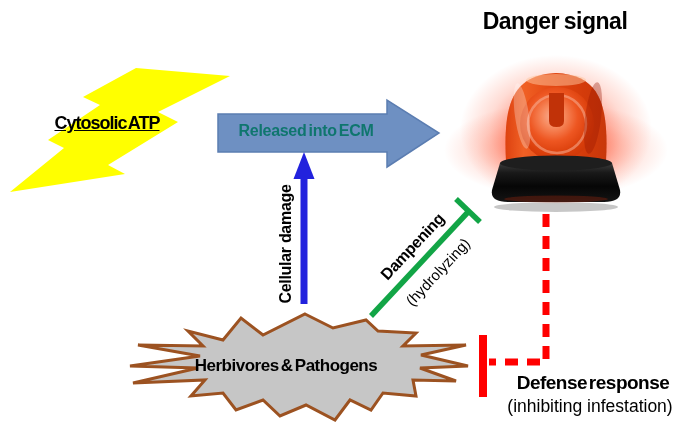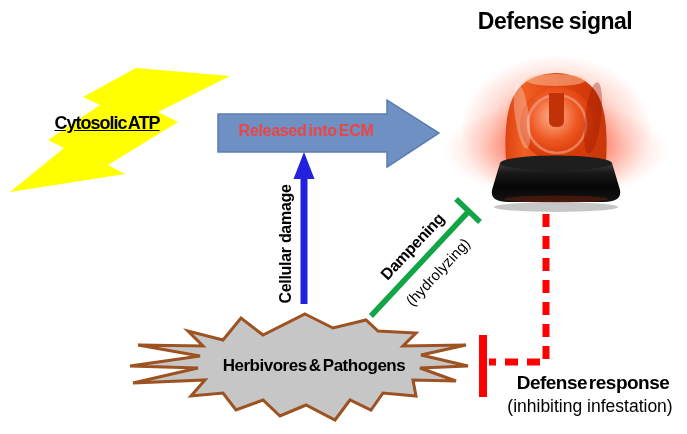--- a/index.html
+++ b/index.html
@@ -14,29 +14,29 @@
   .label{
     position:absolute;
     color:#000;
     text-align:center;
     white-space:nowrap;
     line-height:1.05;
   }
   .b{font-weight:bold;}
   .lbl-danger      {left:440px;top:9px;width:230px;font-size:23px;letter-spacing:-0.5px;word-spacing:-1px;}
   .lbl-cytosolic   {left:8px;top:114px;width:198px;font-size:18px;letter-spacing:-1px;word-spacing:-2px;text-decoration:underline;}
-  .lbl-released    {left:221px;top:123px;width:170px;font-size:16px;color:#ef4444;letter-spacing:-0.3px;word-spacing:-2px;}
+  .lbl-released    {left:221px;top:123px;width:170px;font-size:16px;color:#0f766e;letter-spacing:-0.3px;word-spacing:-2px;}
   .lbl-extracell   {left:445px;top:116px;width:240px;font-size:23px;letter-spacing:-1px;word-spacing:-2px;}
   .lbl-celldamage  {left:286px;top:244px;width:0;height:0;overflow:visible;font-size:16px;}
   .lbl-celldamage span{display:inline-block;transform:translate(-50%,-50%) rotate(-90deg);white-space:nowrap;letter-spacing:-0.3px;}
   .lbl-dampening   {left:413px;top:247px;width:0;height:0;overflow:visible;font-size:16px;}
   .lbl-dampening span{display:inline-block;transform:translate(-50%,-50%) rotate(-47deg);white-space:nowrap;letter-spacing:-0.3px;}
   .lbl-hydrolyzing {left:438px;top:272px;width:0;height:0;overflow:visible;font-size:15px;}
   .lbl-hydrolyzing span{display:inline-block;transform:translate(-50%,-50%) rotate(-47deg);white-space:nowrap;}
-  .lbl-herbivores  {left:184px;top:357px;width:260px;font-size:17px;letter-spacing:-0.5px;word-spacing:-2px;}
+  .lbl-herbivores  {left:156px;top:357px;width:260px;font-size:17px;letter-spacing:-0.5px;word-spacing:-2px;}
   .lbl-defense     {left:493px;top:373px;width:200px;font-size:19px;letter-spacing:-0.5px;word-spacing:-3px;}
   .lbl-inhibiting  {left:485px;top:397px;width:210px;font-size:17.5px;}
 </style>
 </head>
 <body>
 
 <div class="canvas">
 
   <svg class="art" width="687" height="434" viewBox="0 0 687 434">
     <defs>
@@ -98,21 +98,21 @@
     </g>
 
     <g transform="translate(130,312)">
       <polygon points="175,2 203,16 236,8 248,19 286,21 273,34 336,33 291,43 338,54 290,56 326,69 283,68 286,84 253,81 241,98 220,88 205,108 176,93 150,104 133,88 106,98 93,81 61,84 75,68 3,71 68,56 0,54 70,44 8,33 73,34 58,19 93,28 111,6 133,23" fill="#C6C6C6" stroke="#9C5221" stroke-width="3" stroke-linejoin="miter"></polygon>
     </g>
 
     <polyline points="546,214 546,362 489,362" fill="none" stroke="#FF0000" stroke-width="7" stroke-dasharray="13 9"></polyline>
     <line x1="483" y1="335" x2="483" y2="397" stroke="#FF0000" stroke-width="8"></line>
   </svg>
 
-  <div class="label b lbl-danger">Defense signal</div>
+  <div class="label b lbl-danger">Danger signal</div>
 
   <div class="label b lbl-cytosolic">Cytosolic ATP</div>
 
   <div class="label b lbl-released">Released into ECM</div>
 
 
   <div class="label b lbl-celldamage">
     <span>Cellular damage</span>
   </div>
 

